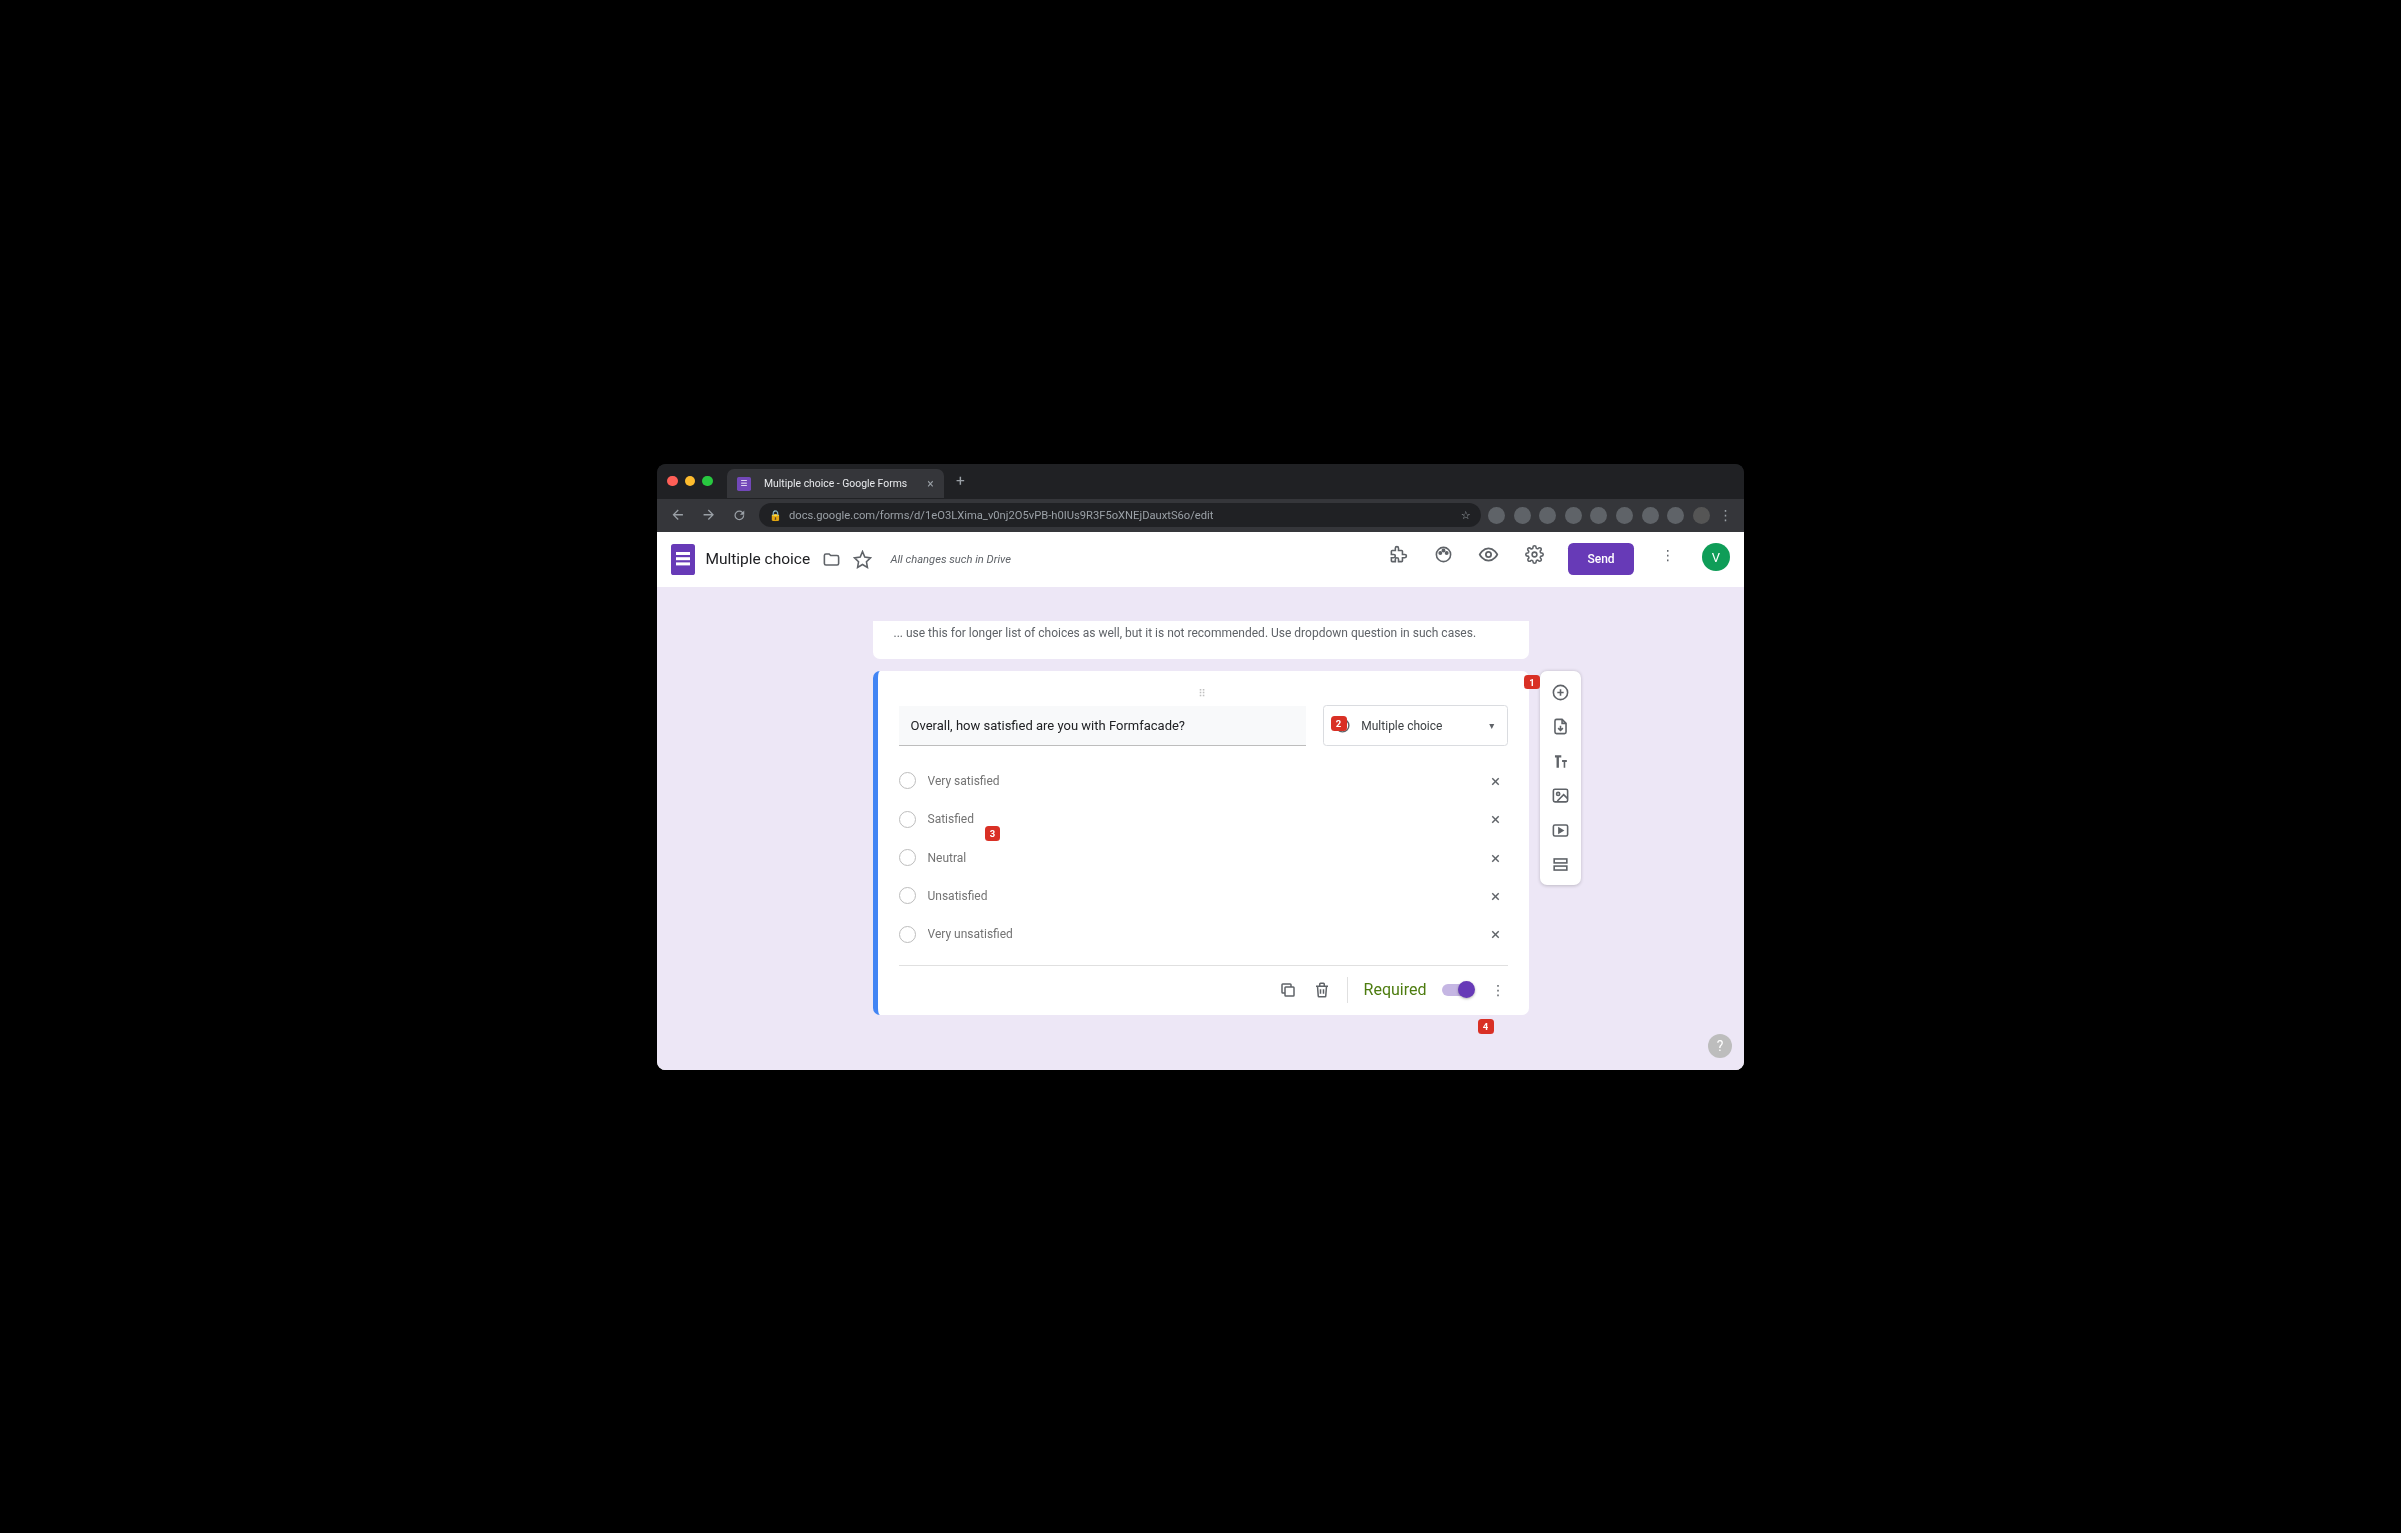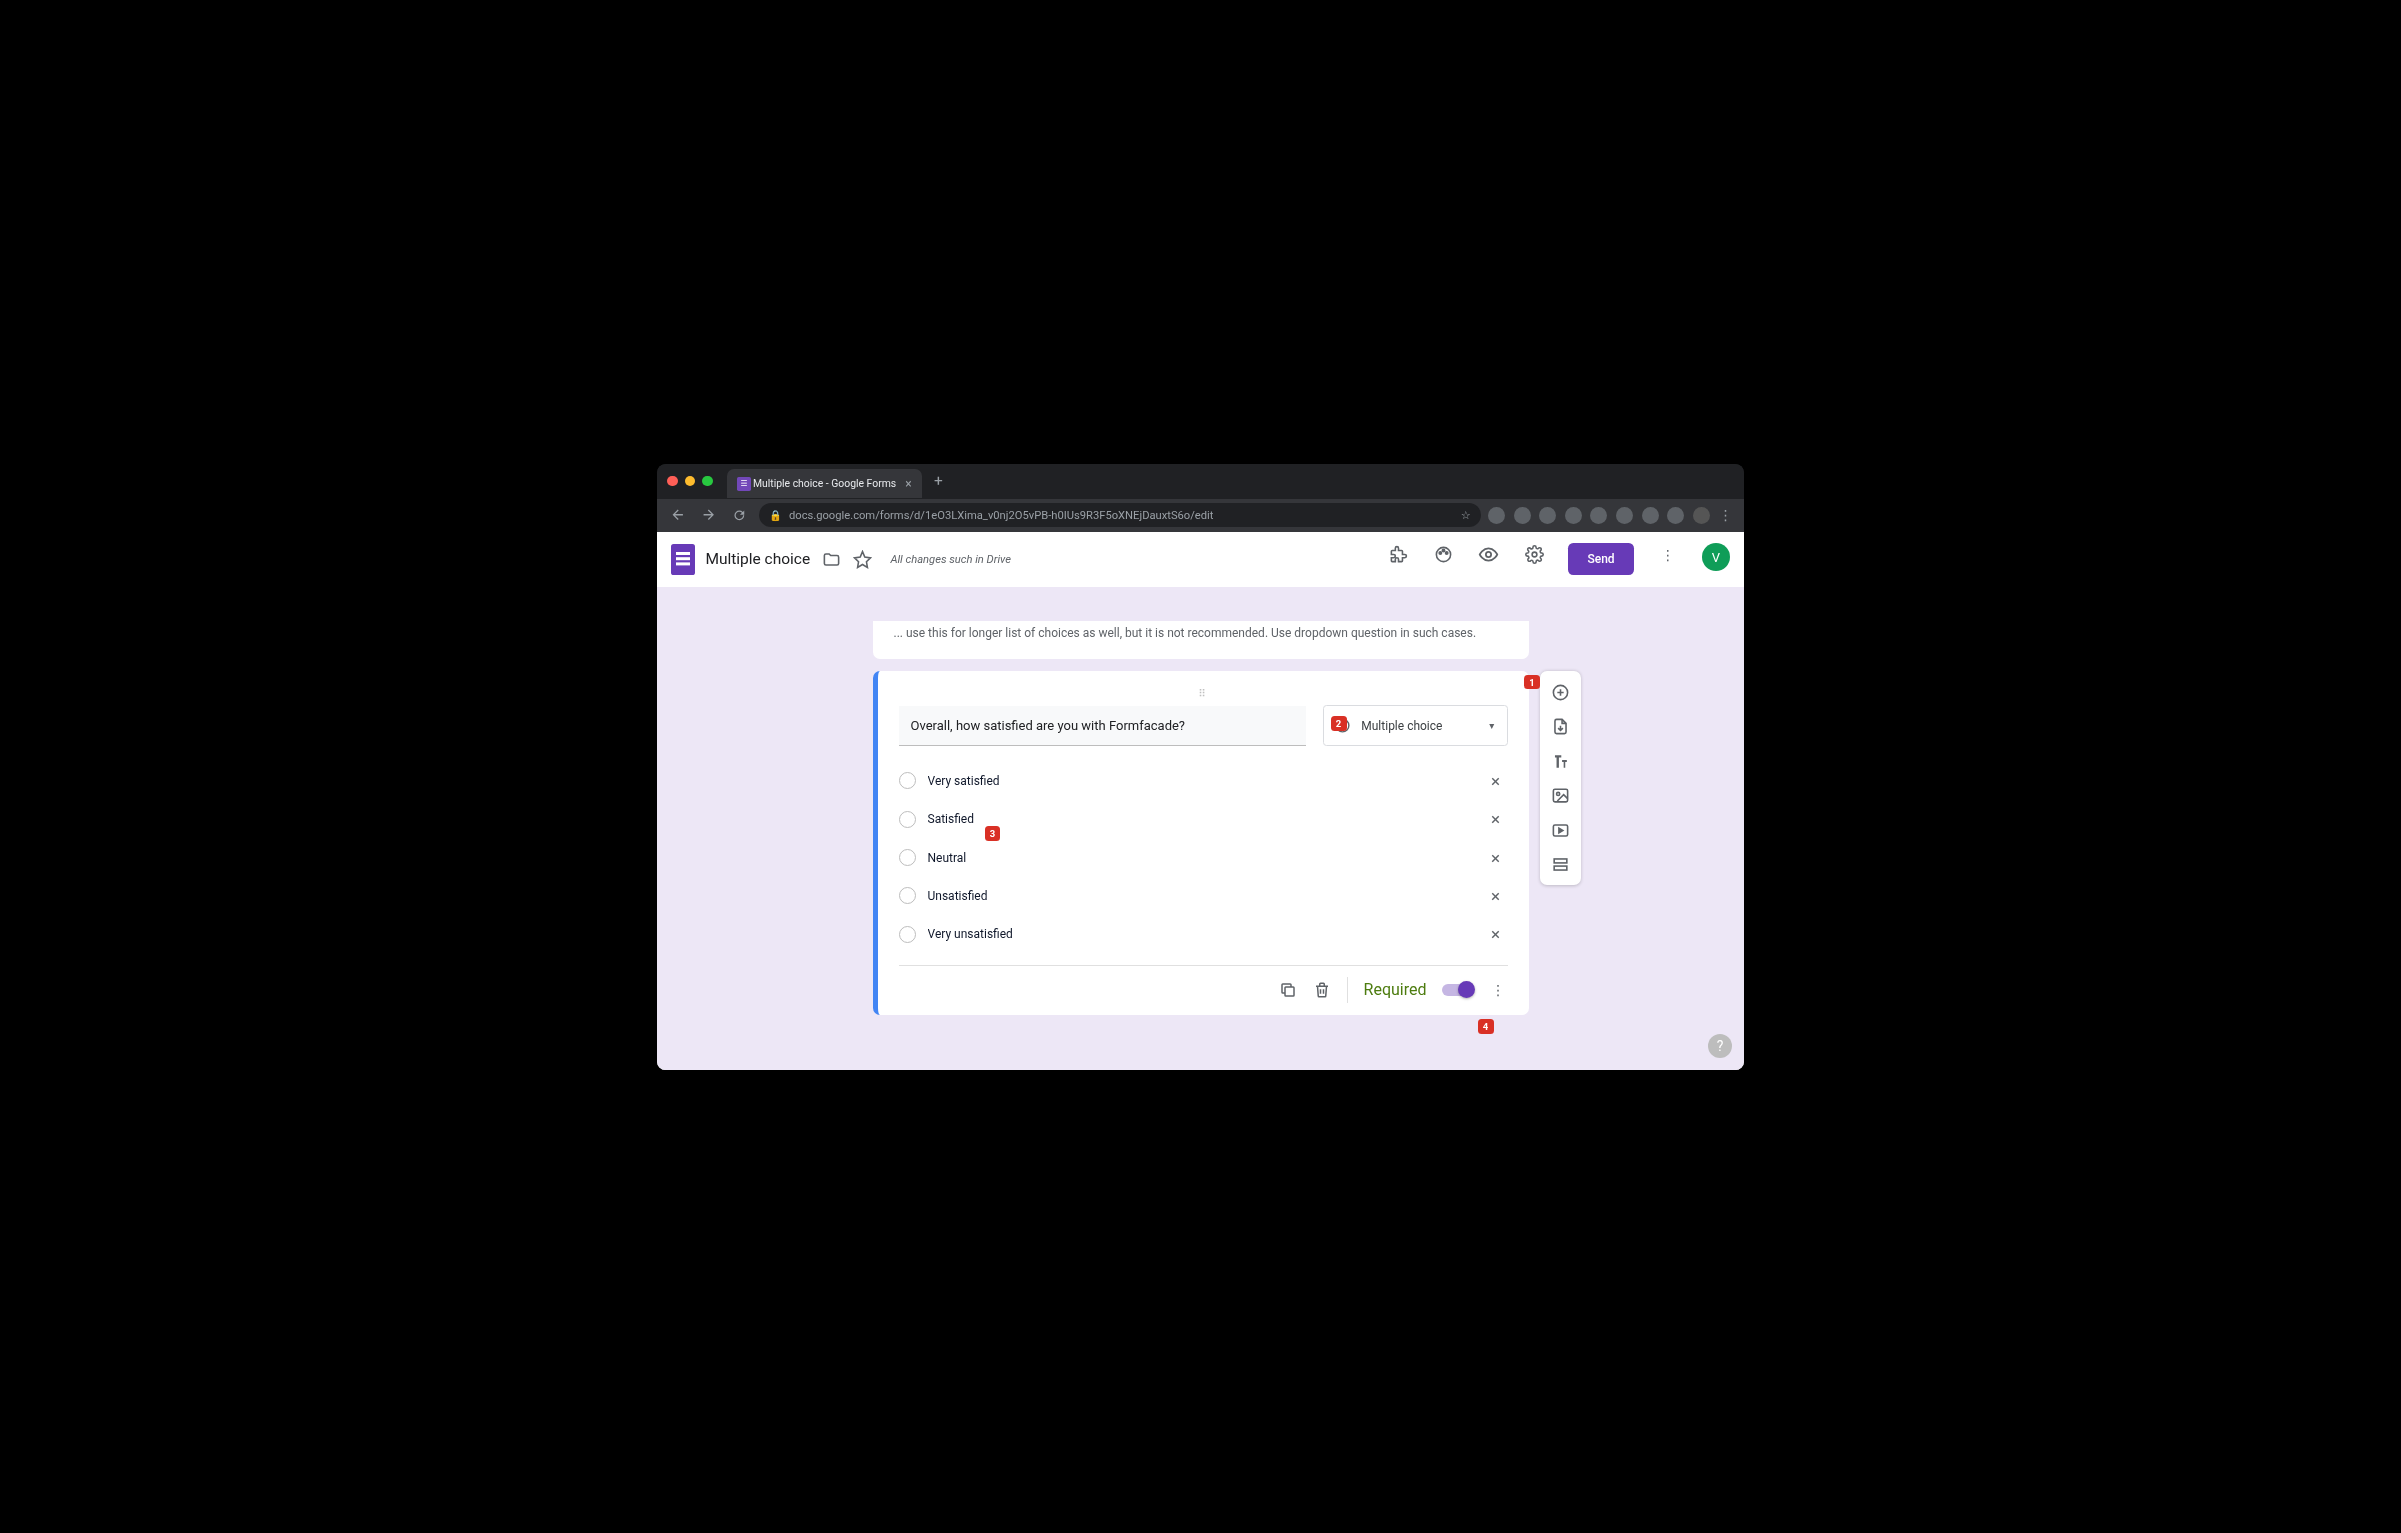--- a/index.html
+++ b/index.html
@@ -6,21 +6,21 @@
   body { background: #000; display: flex; align-items: center; justify-content: center; min-height: 100vh; padding: 26px; }
   .window { width: 1087px; background: #202124; border-radius: 8.6px; overflow: hidden; box-shadow: 0 8.6px 35px rgba(0,0,0,0.5); }
   
   
   .titlebar { height: 35px; background: #202124; display: flex; align-items: center; padding: 0 10.4px; }
   .traffic { display: flex; gap: 7px; margin-right: 14px; }
   .traffic span { width: 10.4px; height: 10.4px; border-radius: 50%; display: block; }
   .traffic .red { background: #ff5f57; }
   .traffic .yellow { background: #febc2e; }
   .traffic .green { background: #28c840; }
-  .tab { background: #35363a; height: 29px; display: flex; align-items: center; padding: 0 10.4px; border-radius: 7px 7px 0 0; color: #e8eaed; font-size: 10.4px; gap: 2px; margin-top: 5.2px; }
+  .tab { background: #35363a; height: 29px; display: flex; align-items: center; padding: 0 10.4px; border-radius: 7px 7px 0 0; color: #e8eaed; font-size: 10.4px; gap: 13px; margin-top: 5.2px; }
   .tab .favicon { width: 14px; height: 14px; background: #7248b9; border-radius: 1.7px; display: flex; align-items: center; justify-content: center; }
   .tab .favicon::after { content: '☰'; color: #fff; font-size: 7.8px; }
   .tab .close-tab { color: #9aa0a6; font-size: 12px; margin-left: 7px; cursor: pointer; }
   .newtab { color: #9aa0a6; font-size: 15.5px; margin-left: 12px; cursor: pointer; }
   
   
   .addressbar { height: 33px; background: #35363a; display: flex; align-items: center; padding: 0 8.6px; gap: 7px; }
   .nav-btn { width: 24px; height: 24px; display: flex; align-items: center; justify-content: center; color: #9aa0a6; cursor: pointer; border-radius: 50%; }
   .url-field { flex: 1; background: #202124; height: 24px; border-radius: 12px; display: flex; align-items: center; padding: 0 10.4px; color: #9aa0a6; font-size: 11.2px; gap: 7px; }
   .url-field .lock { font-size: 10.4px; }
@@ -56,21 +56,21 @@
   .q-row { display: flex; gap: 17px; align-items: flex-end; margin-bottom: 15.5px; }
   .q-title-wrap { flex: 1; position: relative; }
   .q-title { width: 100%; background: #f8f9fa; border: none; border-bottom: 0.9px solid #bdbdbd; padding: 12px 12px; font-size: 13px; color: #202124; outline: none; }
   .q-type { width: 185px; height: 41px; border: 0.9px solid #dadce0; border-radius: 3.5px; display: flex; align-items: center; padding: 0 10.4px; gap: 10.4px; cursor: pointer; font-size: 12px; color: #3c4043; }
   .q-type .radio-icon { width: 17px; height: 17px; }
   .q-type .radio-icon svg { width: 17px; height: 17px; }
   .q-type .chev { margin-left: auto; color: #5f6368; font-size: 8.6px; }
   
   .option-row { display: flex; align-items: center; gap: 12px; padding: 7px 0; }
   .option-radio { width: 17px; height: 17px; border: 1.7px solid #bdbdbd; border-radius: 50%; flex-shrink: 0; }
-  .option-label { flex: 1; font-size: 12px; color: #0f172a; border: none; outline: none; background: none; padding: 5.2px 0; }
+  .option-label { flex: 1; font-size: 12px; color: #737373; border: none; outline: none; background: none; padding: 5.2px 0; }
   .option-remove { color: #5f6368; font-size: 17px; cursor: pointer; width: 24px; text-align: center; }
   .add-option-row { display: flex; align-items: center; gap: 12px; padding: 7px 0 12px; font-size: 12px; }
   .add-placeholder { color: #70757a; }
   .add-or { color: #70757a; }
   .add-other { color: #1a73e8; cursor: pointer; }
   
   .card-footer { border-top: 0.9px solid #e0e0e0; margin-top: 12px; padding-top: 10.4px; display: flex; align-items: center; justify-content: flex-end; gap: 15.5px; }
   .footer-icon { color: #5f6368; cursor: pointer; width: 19px; height: 19px; display: flex; align-items: center; justify-content: center; }
   .footer-sep { width: 0.9px; height: 26px; background: #e0e0e0; }
   .req-label { font-size: 16px; color: #4d7c0f; }

